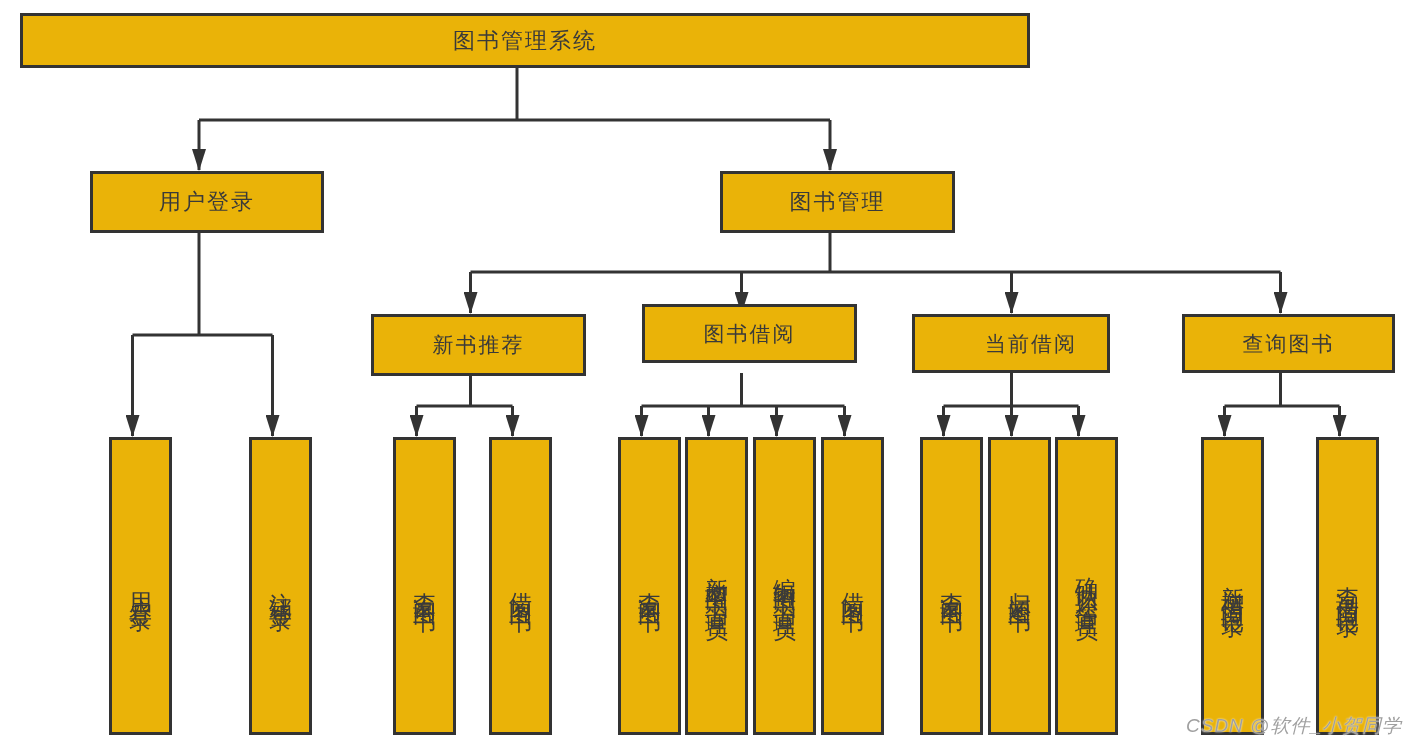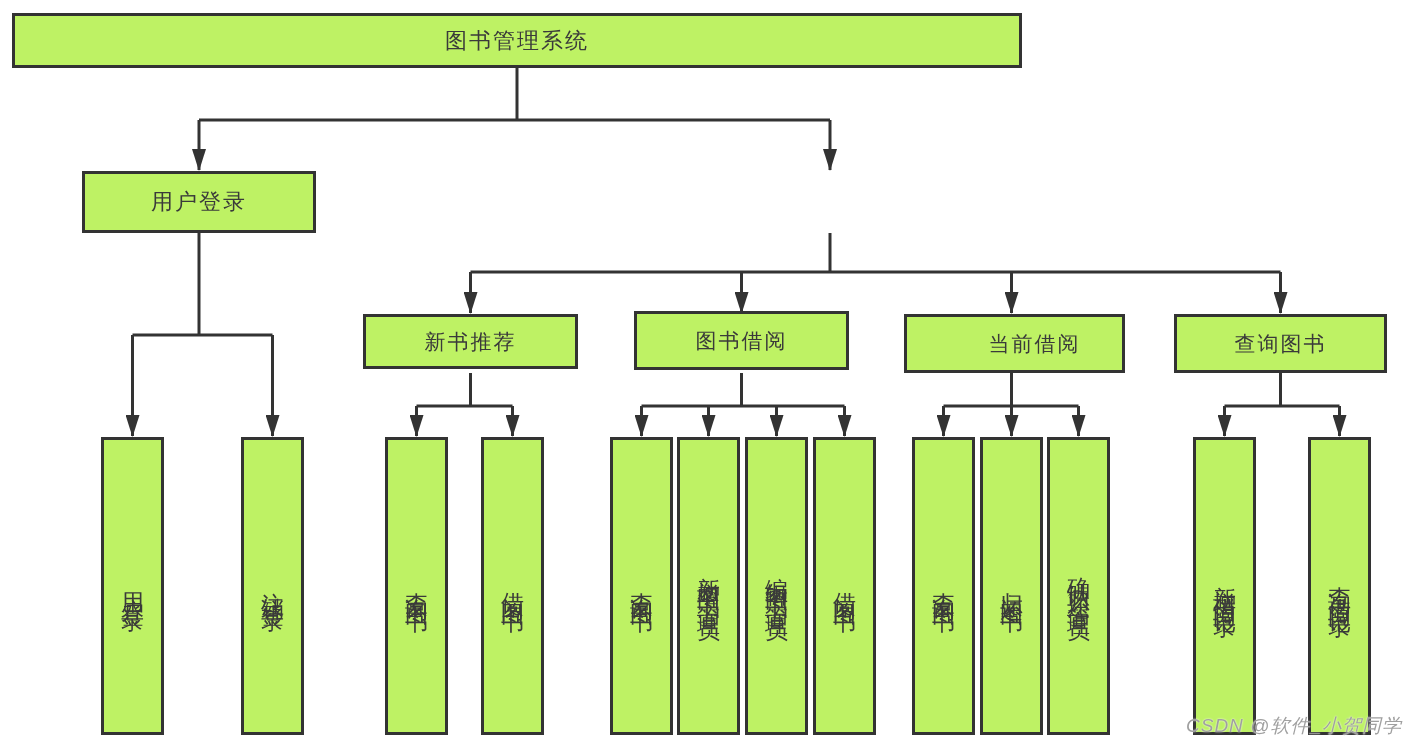--- a/index.html
+++ b/index.html
@@ -17,24 +17,25 @@
     width:1405px;height:747px;
     background:var(--bg);
     overflow:hidden;
   }
   #wires{
     position:absolute;left:0;top:0;width:1405px;height:747px;
     color:var(--line);
   }
   .node{
     position:absolute;
-    background:#bef264;
+    background:#eab308;
     border:3px solid var(--border);
     display:flex;align-items:center;justify-content:center;
     color:var(--text);
+    margin-left:8px;
   }
   .h-node{ 
     font-size:22px;
     letter-spacing:2px;
     white-space:nowrap;
   }
   .lv3{font-size:21px;}
   .leaf{
     width:63px;height:298px;top:437px;
   }
@@ -112,28 +113,31 @@
     </g>
   </svg>
 
   <div class="node h-node" style="left:12px;top:13px;width:1010px;height:55px;">
     <span>图书管理系统</span>
   </div>
 
   <div class="node h-node" style="left:82px;top:171px;width:234px;height:62px;">
     <span>用户登录</span>
   </div>
+  <div class="node h-node" style="left:712px;top:171px;width:235px;height:62px;">
+    <span>图书管理</span>
+  </div>
 
-  <div class="node h-node lv3" style="left:363px;top:314px;width:215px;height:55px;">
+  <div class="node h-node lv3" style="left:363px;top:314px;width:215px;height:62px;">
     <span>新书推荐</span>
   </div>
-  <div class="node h-node lv3" style="left:634px;top:311px;width:215px;height:59px;align-items:center;">
+  <div class="node h-node lv3" style="left:634px;top:304px;width:215px;height:59px;align-items:center;">
     <span>图书借阅</span>
   </div>
-  <div class="node h-node lv3" style="left:904px;top:314px;width:221px;height:59px;padding-left:40px;">
+  <div class="node h-node lv3" style="left:904px;top:314px;width:198px;height:59px;padding-left:40px;">
     <span>当前借阅</span>
   </div>
   <div class="node h-node lv3" style="left:1174px;top:314px;width:213px;height:59px;">
     <span>查询图书</span>
   </div>
 
   <div class="node leaf" style="left:101px;">
     <span class="v-label">用户登录</span>
   </div>
   <div class="node leaf" style="left:241px;">

